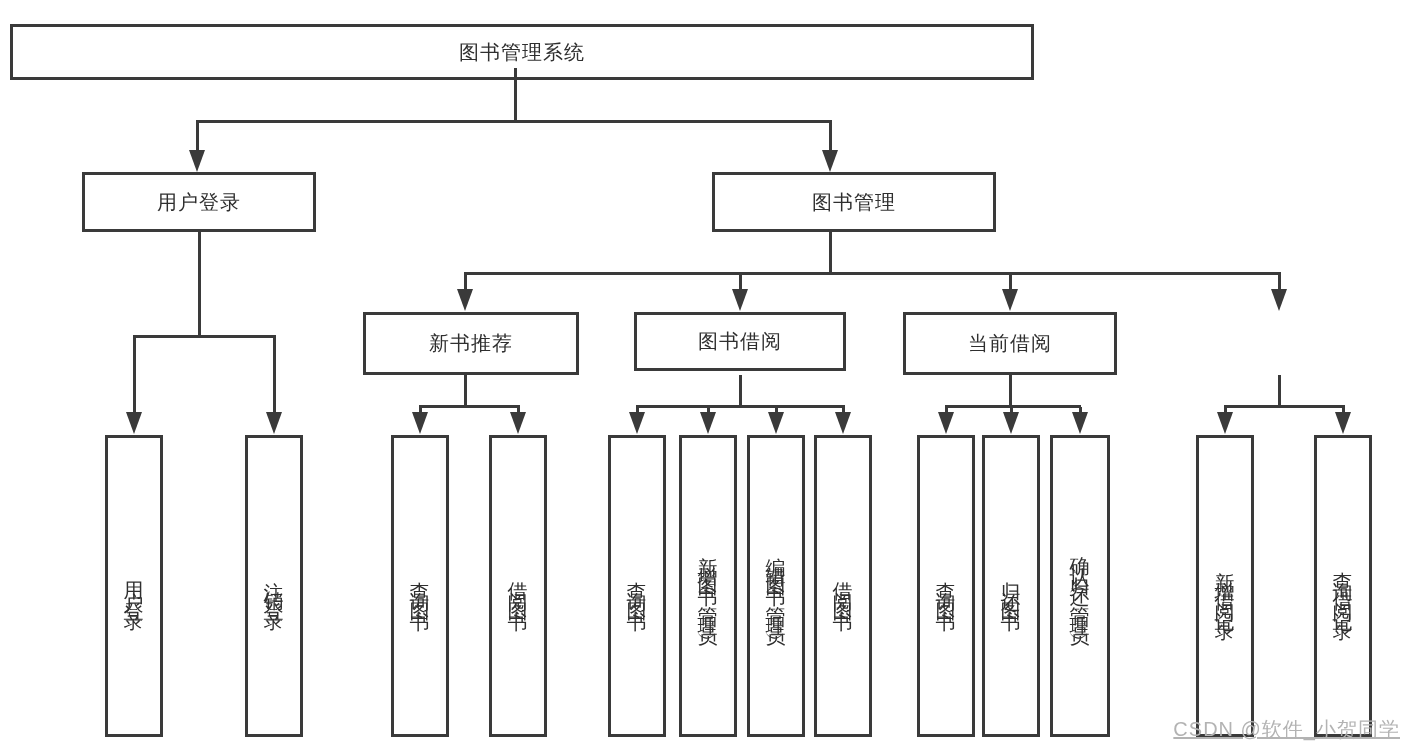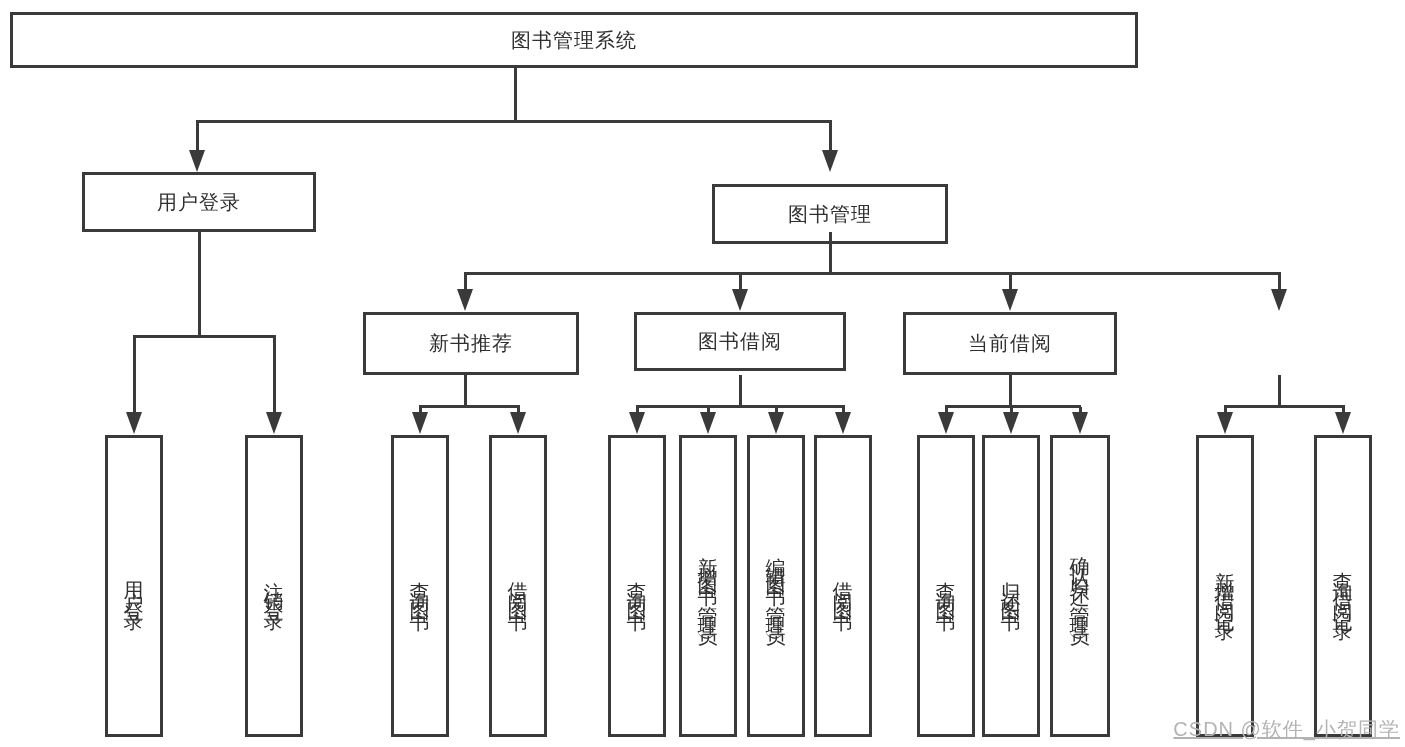--- a/index.html
+++ b/index.html
@@ -37,35 +37,35 @@
   .watermark{
     position:absolute;right:5px;bottom:4px;z-index:10;
     font-size:20px;color:var(--wm);letter-spacing:1px;white-space:nowrap;text-decoration:underline;
   }
 </style>
 </head>
 <body>
 
 <div class="canvas">
 
-  <div class="box" style="left:10px;top:12px;width:1128px;height:56px">图书管理系统</div>
+  <div class="box" style="left:10px;top:24px;width:1024px;height:56px">图书管理系统</div>
 
   <div class="vline" style="left:514px;top:68px;height:52px"></div>
   <div class="hline" style="left:196px;top:120px;width:636px"></div>
   <div class="arrow" style="left:189px;top:122px;height:50px">
       <i class="al"></i>
       <i class="ah"></i>
     </div>
   <div class="arrow" style="left:822px;top:122px;height:50px">
       <i class="al"></i>
       <i class="ah"></i>
     </div>
 
   <div class="box" style="left:82px;top:172px;width:234px;height:60px">用户登录</div>
-  <div class="box" style="left:712px;top:184px;width:236px;height:60px">图书管理</div>
+  <div class="box" style="left:712px;top:172px;width:284px;height:60px">图书管理</div>
 
   <div class="vline" style="left:198px;top:232px;height:104px"></div>
   <div class="hline" style="left:133px;top:335px;width:143px"></div>
   <div class="arrow" style="left:126px;top:337px;height:97px">
       <i class="al"></i>
       <i class="ah"></i>
     </div>
   <div class="arrow" style="left:266px;top:337px;height:97px">
       <i class="al"></i>
       <i class="ah"></i>

